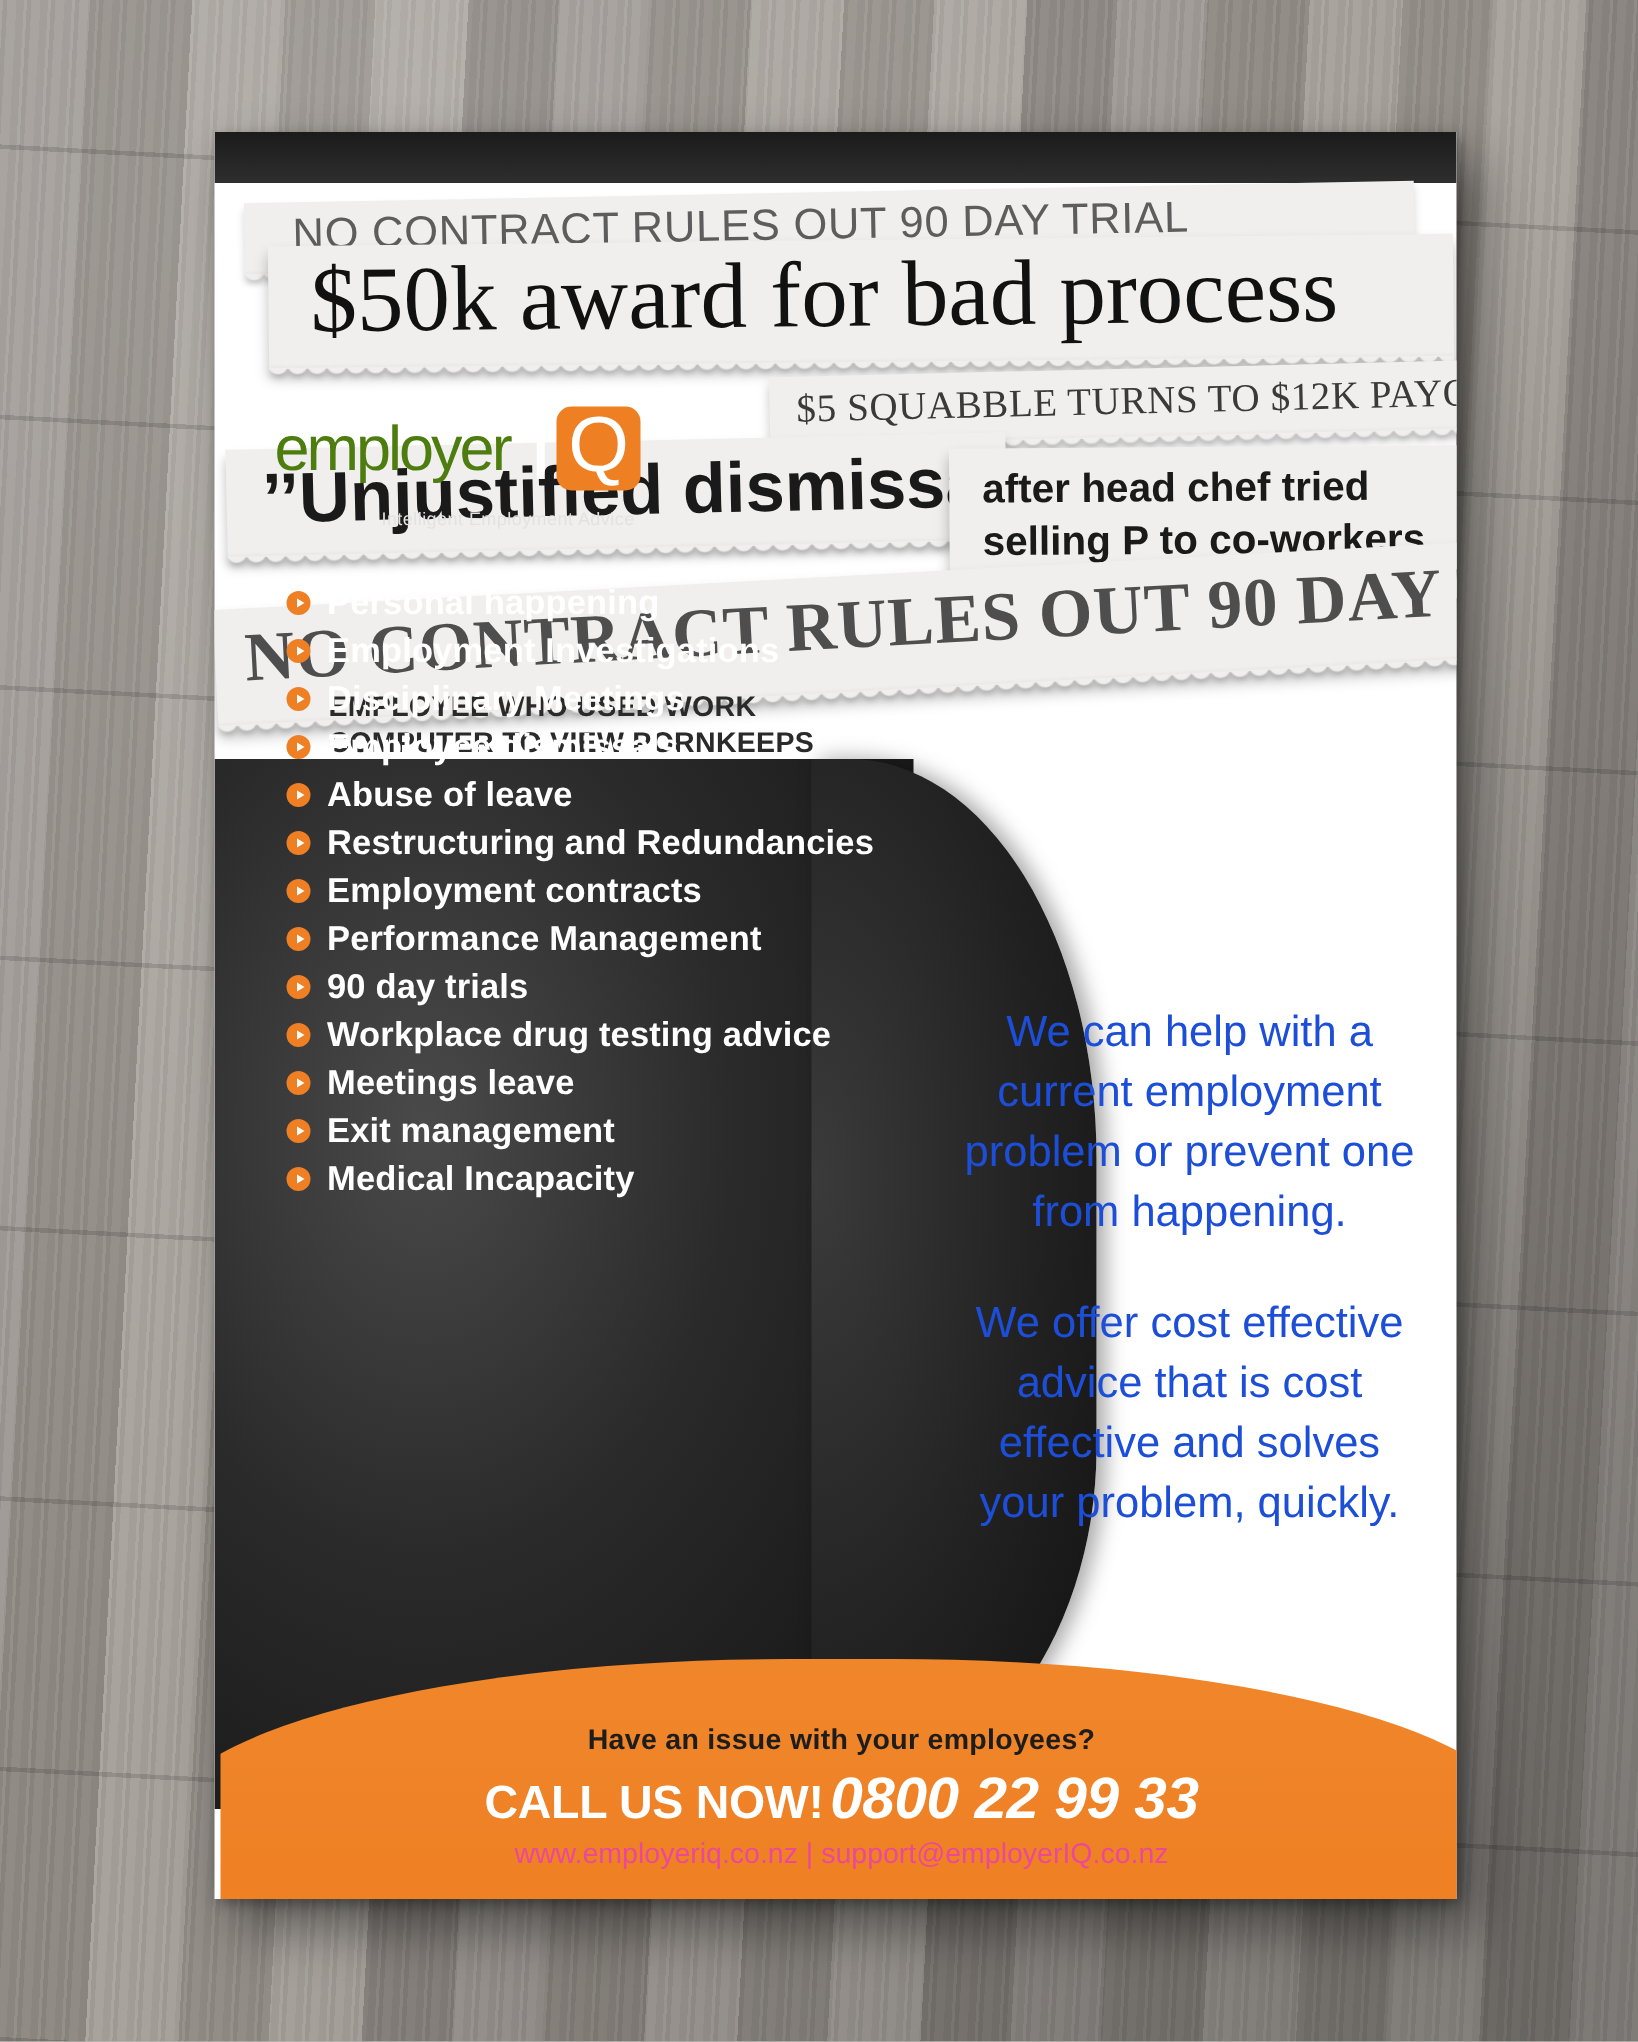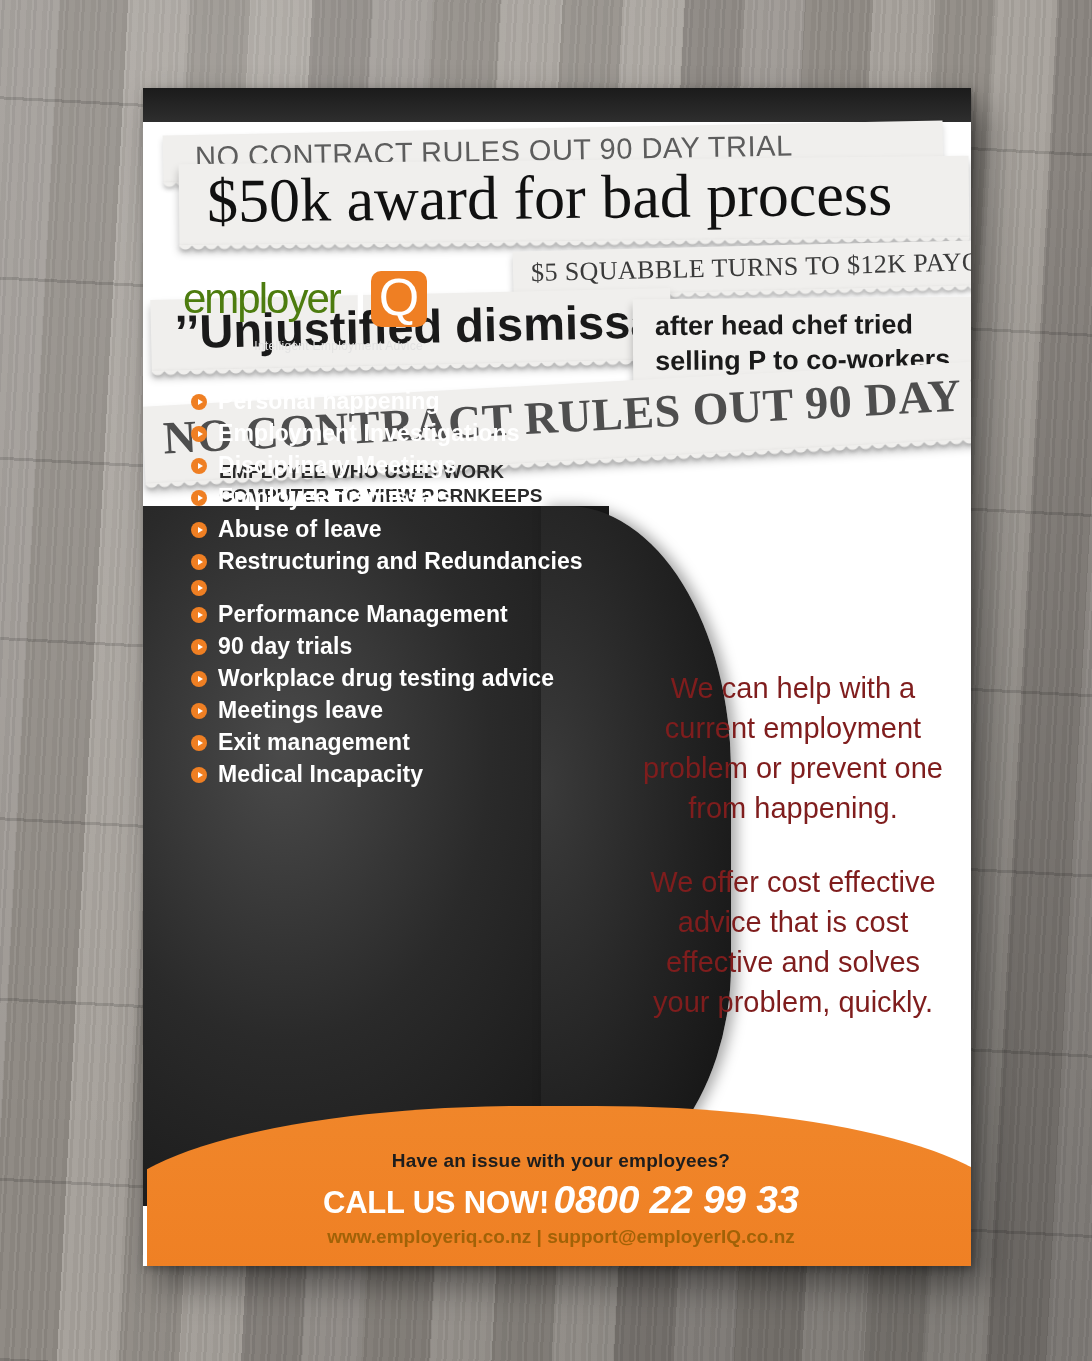--- a/index.html
+++ b/index.html
@@ -145,37 +145,37 @@
   }
   .bullet:after{
     content:"";width:0;height:0;border-left:5px solid #fff;
     border-top:3.5px solid transparent;border-bottom:3.5px solid transparent;margin-left:2px;
   }
   .svc-label{font-size:23px;color:#fff;font-weight:bold;letter-spacing:.1px;}
 
   
   #copy{position:absolute;left:500px;top:580px;width:300px;text-align:center;}
   .copy-p{
-    color:#7f1d1d;font-size:29px;line-height:1.38;margin:0 0 34px 0;font-weight:400;
+    color:#1d4ed8;font-size:29px;line-height:1.38;margin:0 0 34px 0;font-weight:400;
   }
 
   
   #footerwrap{position:absolute;left:4px;bottom:0;width:100%;height:160px;overflow:hidden;}
   #footer{
     position:absolute;left:-40px;bottom:-30px;width:908px;height:190px;
     background:linear-gradient(#f0862a,#ef7f23);
     border-top-left-radius:420px 110px;
     border-top-right-radius:420px 110px;
   }
   #footertext{position:absolute;left:0;bottom:18px;width:100%;text-align:center;}
   .f1{font-size:19px;font-weight:bold;color:#1d1d1d;letter-spacing:.2px;}
   .f2{margin-top:6px;}
   .f2 .call{font-size:31px;font-weight:bold;color:#fff;letter-spacing:-.2px;}
   .f2 .phone{font-size:39px;font-weight:bold;color:#fff;letter-spacing:-.3px;font-style:italic;}
-  .f3{margin-top:4px;font-size:19px;font-weight:bold;color:#a16207;}
+  .f3{margin-top:4px;font-size:19px;font-weight:normal;color:#ec4899;}
 </style>
 </head>
 <body>
 
 <div id="stage">
   <div id="wood"></div>
 
   <div id="flyer">
     <div class="topbar"></div>
 
@@ -247,20 +247,21 @@
       <div class="svc">
           <span class="bullet"></span>
           <span class="svc-label">Abuse of leave</span>
         </div>
       <div class="svc">
           <span class="bullet"></span>
           <span class="svc-label">Restructuring and Redundancies</span>
         </div>
       <div class="svc">
           <span class="bullet"></span>
+          <span class="svc-label">Employment contracts</span>
         </div>
       <div class="svc">
           <span class="bullet"></span>
           <span class="svc-label">Performance Management</span>
         </div>
       <div class="svc">
           <span class="bullet"></span>
           <span class="svc-label">90 day trials</span>
         </div>
       <div class="svc">

